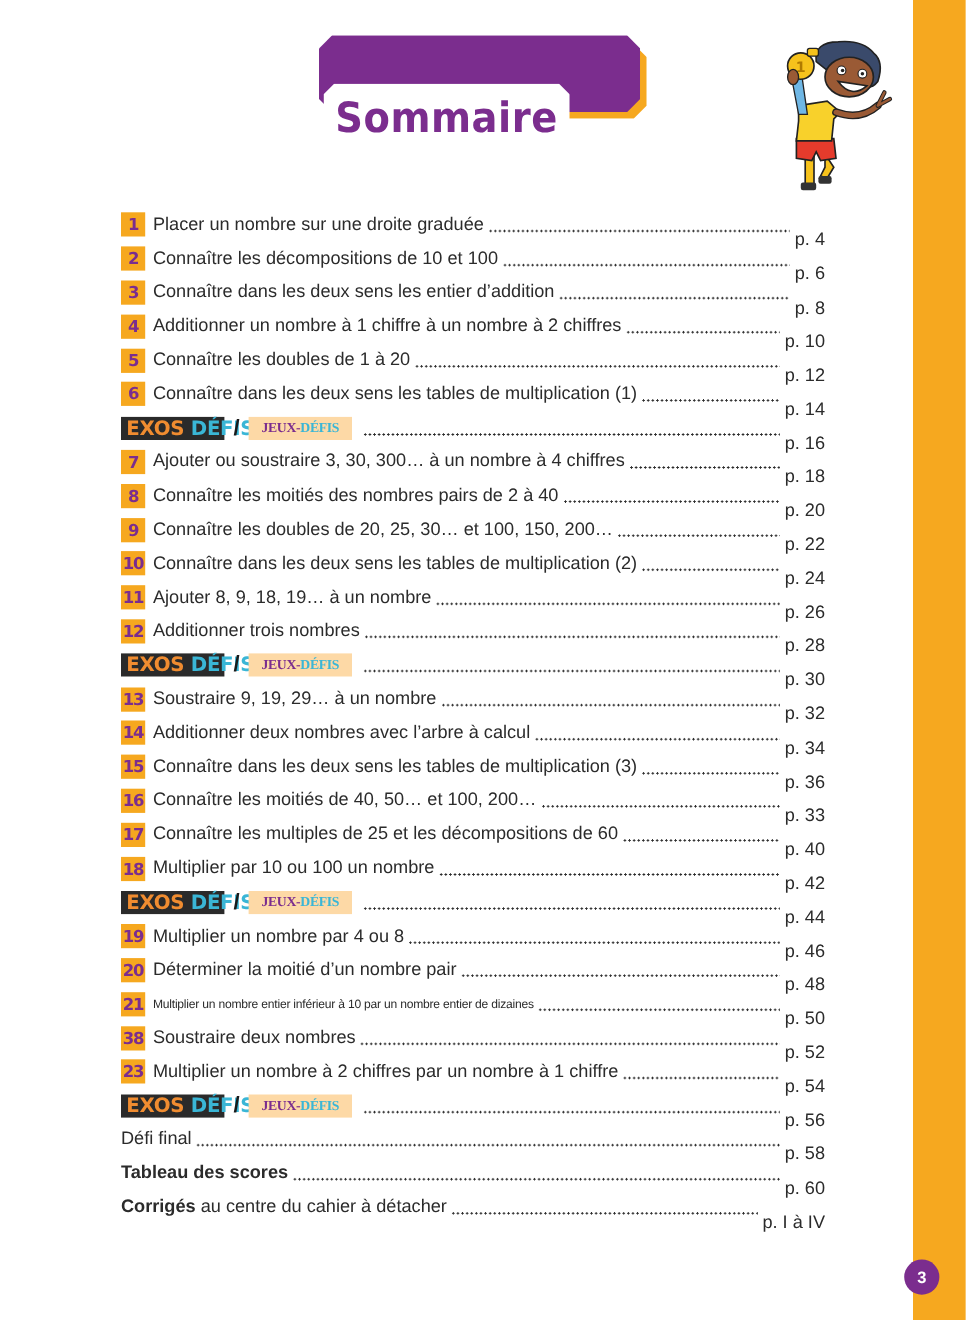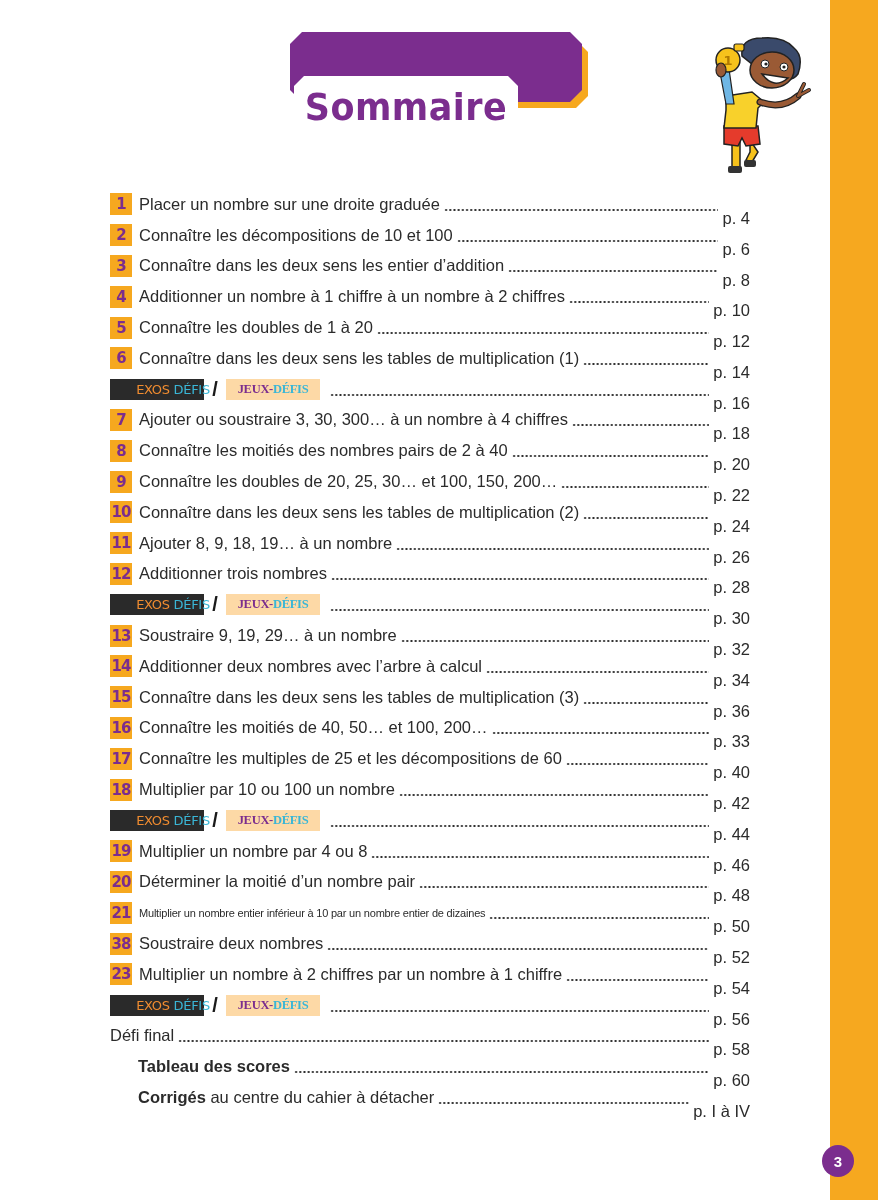--- a/index.html
+++ b/index.html
@@ -27,27 +27,27 @@
   .mascot { position: absolute; left: 712px; top: 34px; width: 112px; height: 142px; }
 
   
   .toc { position: absolute; left: 110px; top: 189px; width: 640px; }
   .row { height: 30.8px; display: flex; align-items: center; font-size: 16.5px; white-space: nowrap; }
   .badge { width: 22px; height: 22px; background: #f6a81f; color: #7b2d8e; font-family: "DejaVu Sans", sans-serif;
     font-weight: bold; font-size: 15px; display: flex; align-items: center; justify-content: center; margin-right: 7px; flex: 0 0 auto;
     letter-spacing: -1px; }
   .label { flex: 0 0 auto; }
   .label.small { font-size: 11px; letter-spacing: -0.2px; }
-  .bold { font-weight: bold; margin-left: 28px; }
+  .bold { font-weight: bold; }
   .leader { flex: 1 1 auto; overflow: hidden; margin: 0 4px; align-self: flex-end; margin-bottom: 8px; height: 4px;
     background-image: radial-gradient(circle, #2b2b2b 0.9px, transparent 1.1px); background-size: 4.2px 4px; background-repeat: repeat-x; }
   .page { flex: 0 0 auto; text-align: right; margin-top: 28px; }
 
   .exos { background: #2a2a2a; height: 21px; width: 94px; display: flex; align-items: center; justify-content: center;
-    font-family: "DejaVu Sans", sans-serif; font-weight: normal; font-size: 13px; letter-spacing: -0.3px; flex: 0 0 auto; padding-left: 32px; }
+    font-family: "DejaVu Sans", sans-serif; font-weight: bold; font-size: 18px; letter-spacing: -0.3px; flex: 0 0 auto; padding-left: 32px; }
   .exos .o { color: #f08c30; } .exos .b { color: #3ab6d6; }
   .slash { width: 22px; text-align: center; font-weight: bold; font-size: 20px; color: #1a1a1a; flex: 0 0 auto; }
   .jeux { background: #fdd9a6; height: 21px; width: 94px; display: flex; align-items: center; justify-content: center;
     font-family: Liberation Serif, serif; font-weight: bold; font-size: 12.5px; letter-spacing: -0.3px; flex: 0 0 auto; }
   .jeux .p { color: #7b2d8e; } .jeux .b { color: #3ab6d6; }
 </style>
 </head>
 <body>
 
 <div class="side-band"></div>

